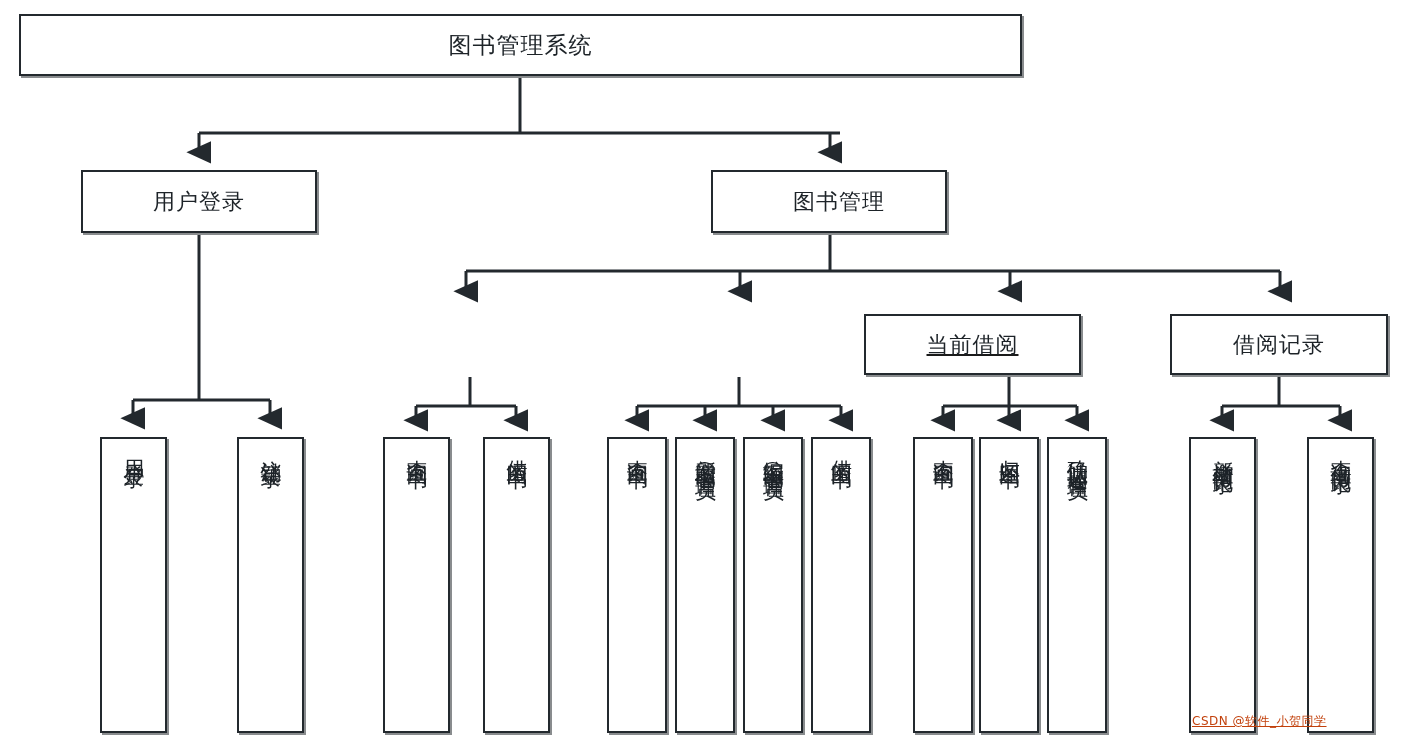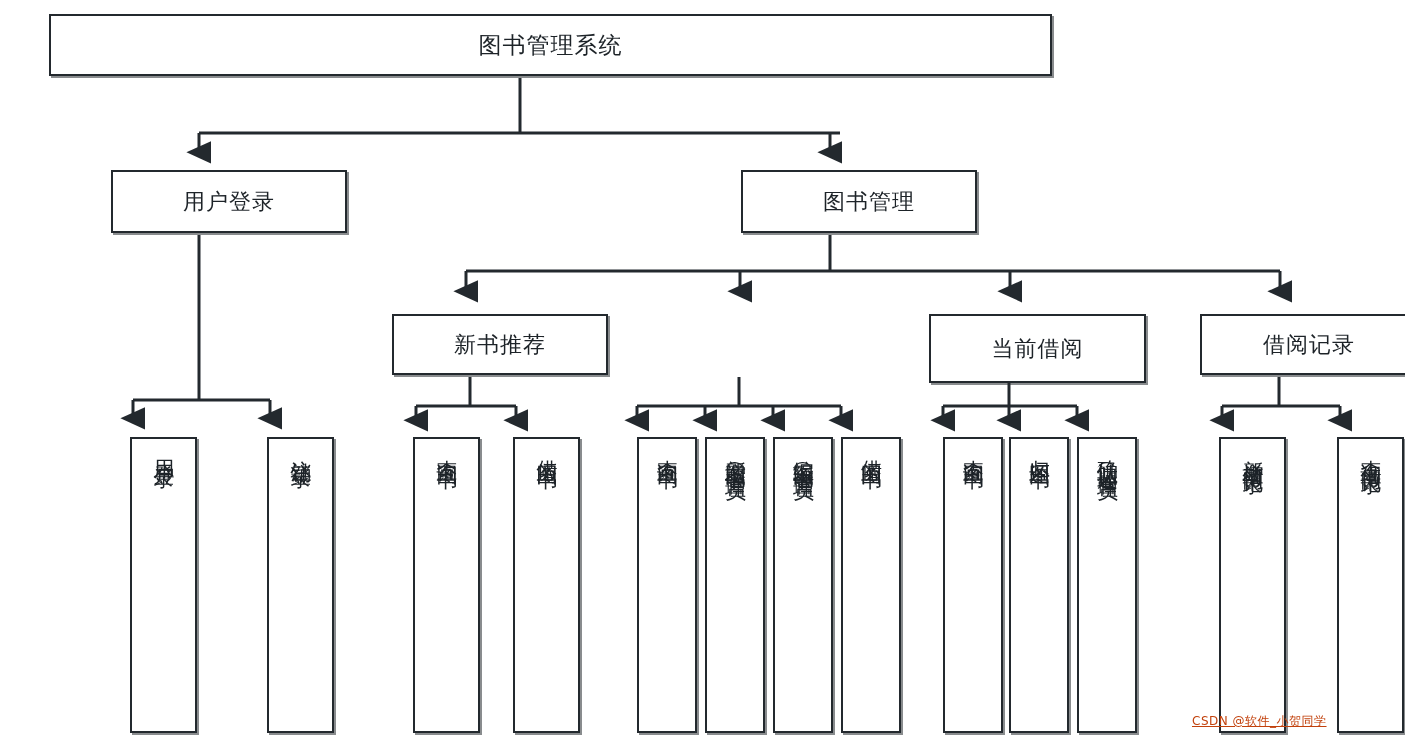--- a/index.html
+++ b/index.html
@@ -25,21 +25,20 @@
   .node{
     position:absolute;
     box-sizing:border-box;
     background:#ffffff;
     border:2px solid #23292e;
     box-shadow:2px 2px 0 0 rgba(40,45,50,0.55);
     display:flex;
     align-items:center;
     justify-content:center;
     z-index:2;
-    margin-left:30px;
   }
   .node .label{
     font-size:22px;
     line-height:1.25;
     color:#1d2328;
     letter-spacing:1px;
     white-space:nowrap;
     user-select:none;
   }
   .node.root .label{font-size:23px;}
@@ -130,24 +129,21 @@
     <span class="label">图书管理系统</span>
   </div>
 
   <div class="node" style="left:81px; top:170px; width:236px; height:63px;">
     <span class="label">用户登录</span>
   </div>
   <div class="node" style="left:711px; top:170px; width:236px; height:63px;padding-left:20px;">
     <span class="label">图书管理</span>
   </div>
 
-  <div class="node" style="left:362px; top:314px; width:216px; height:61px;">
-    <span class="label">新书推荐</span>
-  </div>
-  <div class="node" style="left:899px; top:314px; width:217px; height:69px;">
+  <div class="node" style="left:864px; top:314px; width:217px; height:61px;text-decoration:underline;">
     <span class="label">当前借阅</span>
   </div>
   <div class="node" style="left:1170px; top:314px; width:218px; height:61px;text-align:center;">
     <span class="label">借阅记录</span>
   </div>
 
   <div class="node leaf" style="left:100px; top:437px; width:67px; height:296px;">
     <span class="label">用户登录</span>
   </div>
   <div class="node leaf" style="left:237px; top:437px; width:67px; height:296px;">

